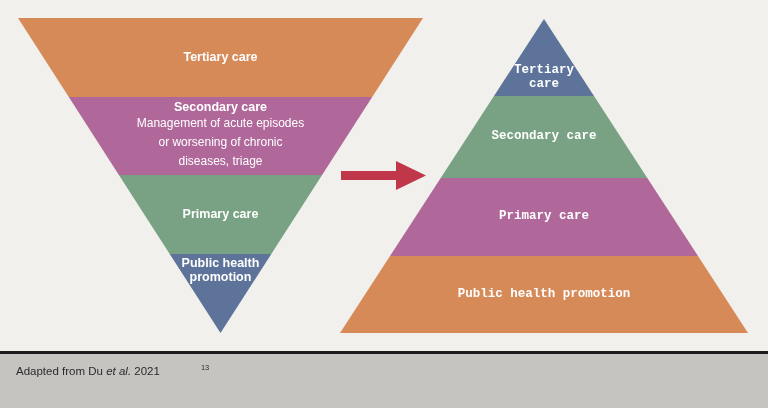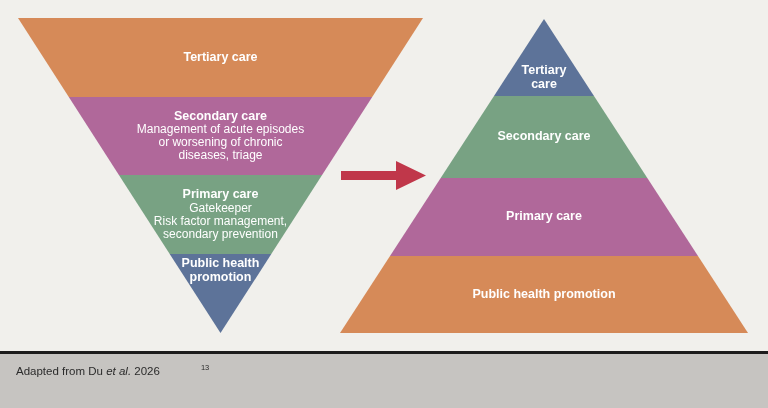--- a/index.html
+++ b/index.html
@@ -6,39 +6,39 @@
   body { font-family: "Liberation Sans", sans-serif; }
   #canvas {
     position: relative;
     width: 768px;
     height: 408px;
     background: var(--bg);
     overflow: hidden;
   }
   .pyr { position: absolute; }
   #left-pyr  { left: 18px;  top: 18px; width: 405px; height: 315px; }
-  #right-pyr { left: 340px; top: 19px; width: 408px; height: 314px; }
+  #right-pyr { left: 340px; top: 19px; width: 408px; height: 314px; font-family: Liberation Mono, monospace; }
   .layer {
     position: absolute;
     left: 0;
     width: 100%;
     display: flex;
     flex-direction: column;
     align-items: center;
     justify-content: center;
     color: #fff;
     text-align: center;
     box-sizing: border-box;
   }
   .o { background: var(--tier-orange); }
   .p { background: var(--tier-purple); }
   .g { background: var(--tier-green); }
   .b { background: var(--tier-blue); }
   .ttl { font-weight: bold; font-size: 12.5px; line-height: 13.5px; white-space: pre-line; }
-  .bdy { font-size: 12px; line-height: 13px; white-space: pre-line; }
+  .bdy { font-size: 12px; line-height: 19px; white-space: pre-line; }
   
   #ll0 { top: 0;     height: 79px; clip-path: polygon(0px 0%, 405px 0%, 354.2px 100%, 50.8px 100%); }
   #ll1 { top: 79px;  height: 78px; clip-path: polygon(50.8px 0%, 354.2px 0%, 304.1px 100%, 100.9px 100%); }
   #ll2 { top: 157px; height: 79px; clip-path: polygon(100.9px 0%, 304.1px 0%, 253.3px 100%, 151.7px 100%); }
   #ll3 { top: 236px; height: 79px; clip-path: polygon(151.7px 0%, 253.3px 0%, 202.5px 100%);
          justify-content: flex-start; padding-top: 3px; }
   
   #rl0 { top: 0;     height: 77px; clip-path: polygon(204px 0%, 254px 100%, 154px 100%);
          justify-content: flex-end; padding-bottom: 5px; }
   #rl1 { top: 77px;  height: 82px; clip-path: polygon(154px 0%, 254px 0%, 307.3px 100%, 100.7px 100%); }
@@ -72,23 +72,20 @@
       <div class="ttl">Tertiary care</div>
     </div>
     <div id="ll1" class="layer p">
       <div class="ttl">Secondary care</div>
       <div class="bdy">Management of acute episodes
 or worsening of chronic
 diseases, triage</div>
     </div>
     <div id="ll2" class="layer g">
       <div class="ttl">Primary care</div>
-      <div class="bdy">Gatekeeper
-Risk factor management,
-secondary prevention</div>
     </div>
     <div id="ll3" class="layer b">
       <div class="ttl">Public health
 promotion</div>
     </div>
   </div>
 
   <svg id="arrow" viewBox="0 0 85 29">
     <polygon points="0,10 55,10 55,0 85,14.5 55,29 55,19 0,19"></polygon>
   </svg>
@@ -108,17 +105,17 @@
       <div class="ttl">Public health promotion</div>
     </div>
   </div>
 
   <div id="rule"></div>
 
   <div id="footer">
     <div id="adapted">
       <span>Adapted from Du</span>
       <i>et al.</i>
-      <span>2026</span><sup>13</sup>
+      <span>2021</span><sup>13</sup>
     </div>
   </div>
 
 </div>
 
 </body></html>

